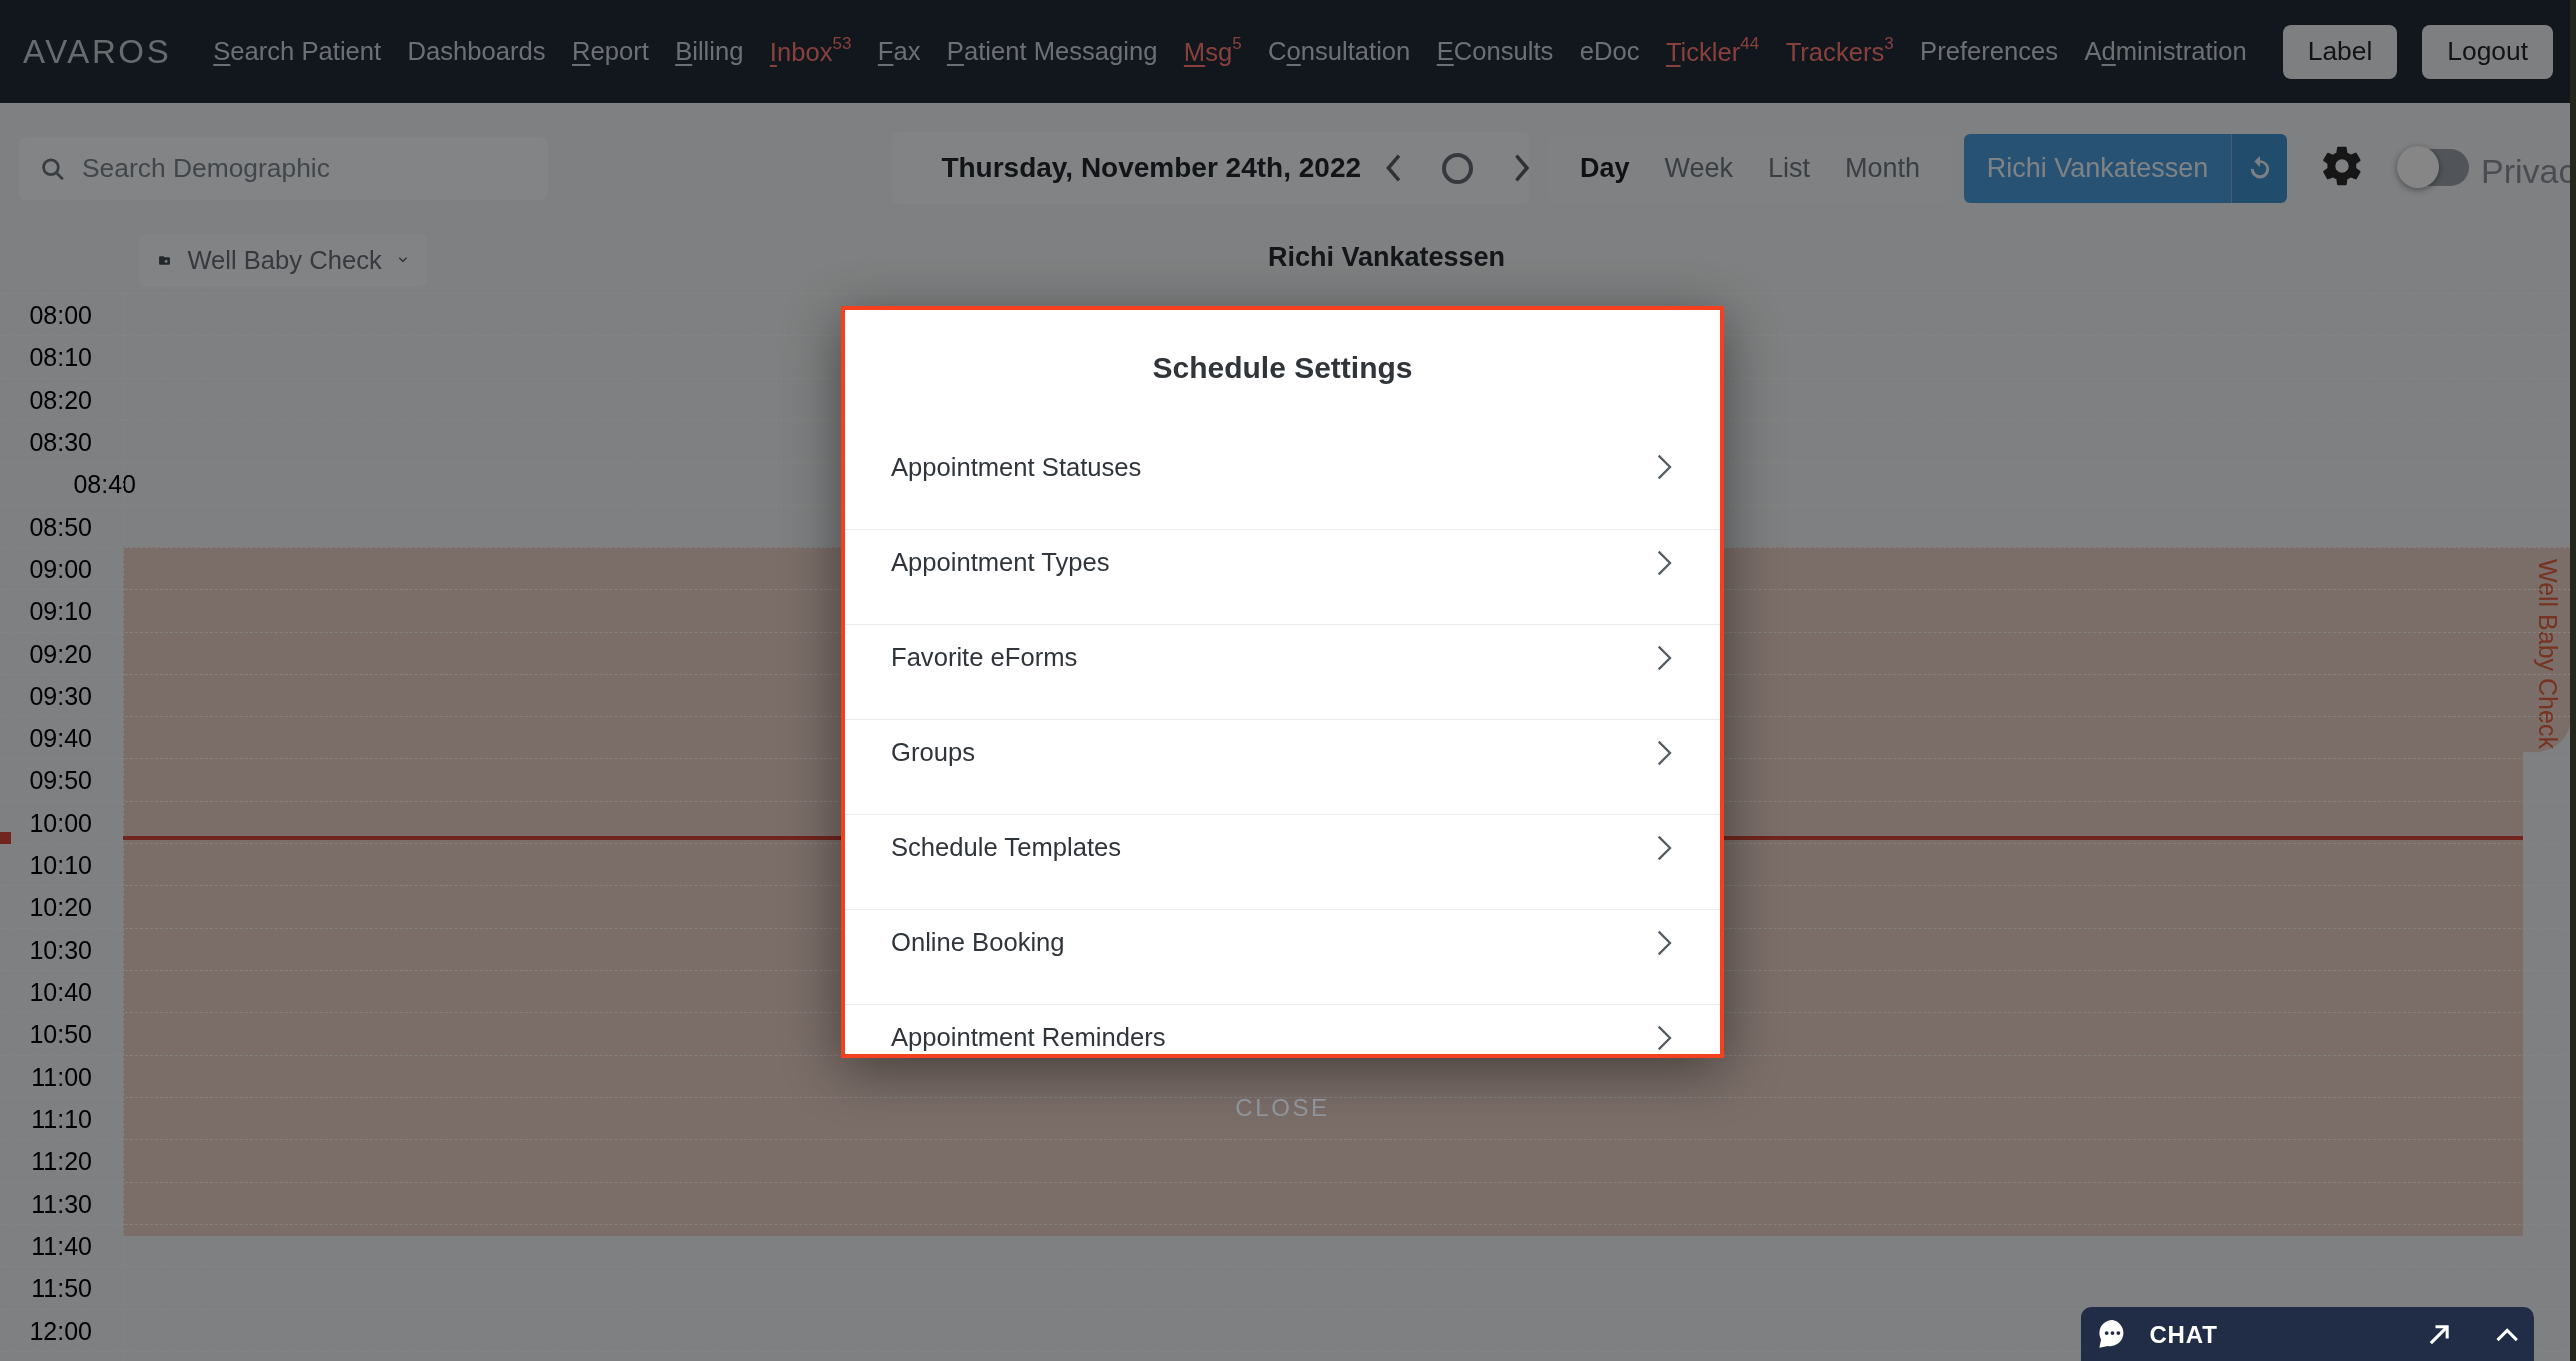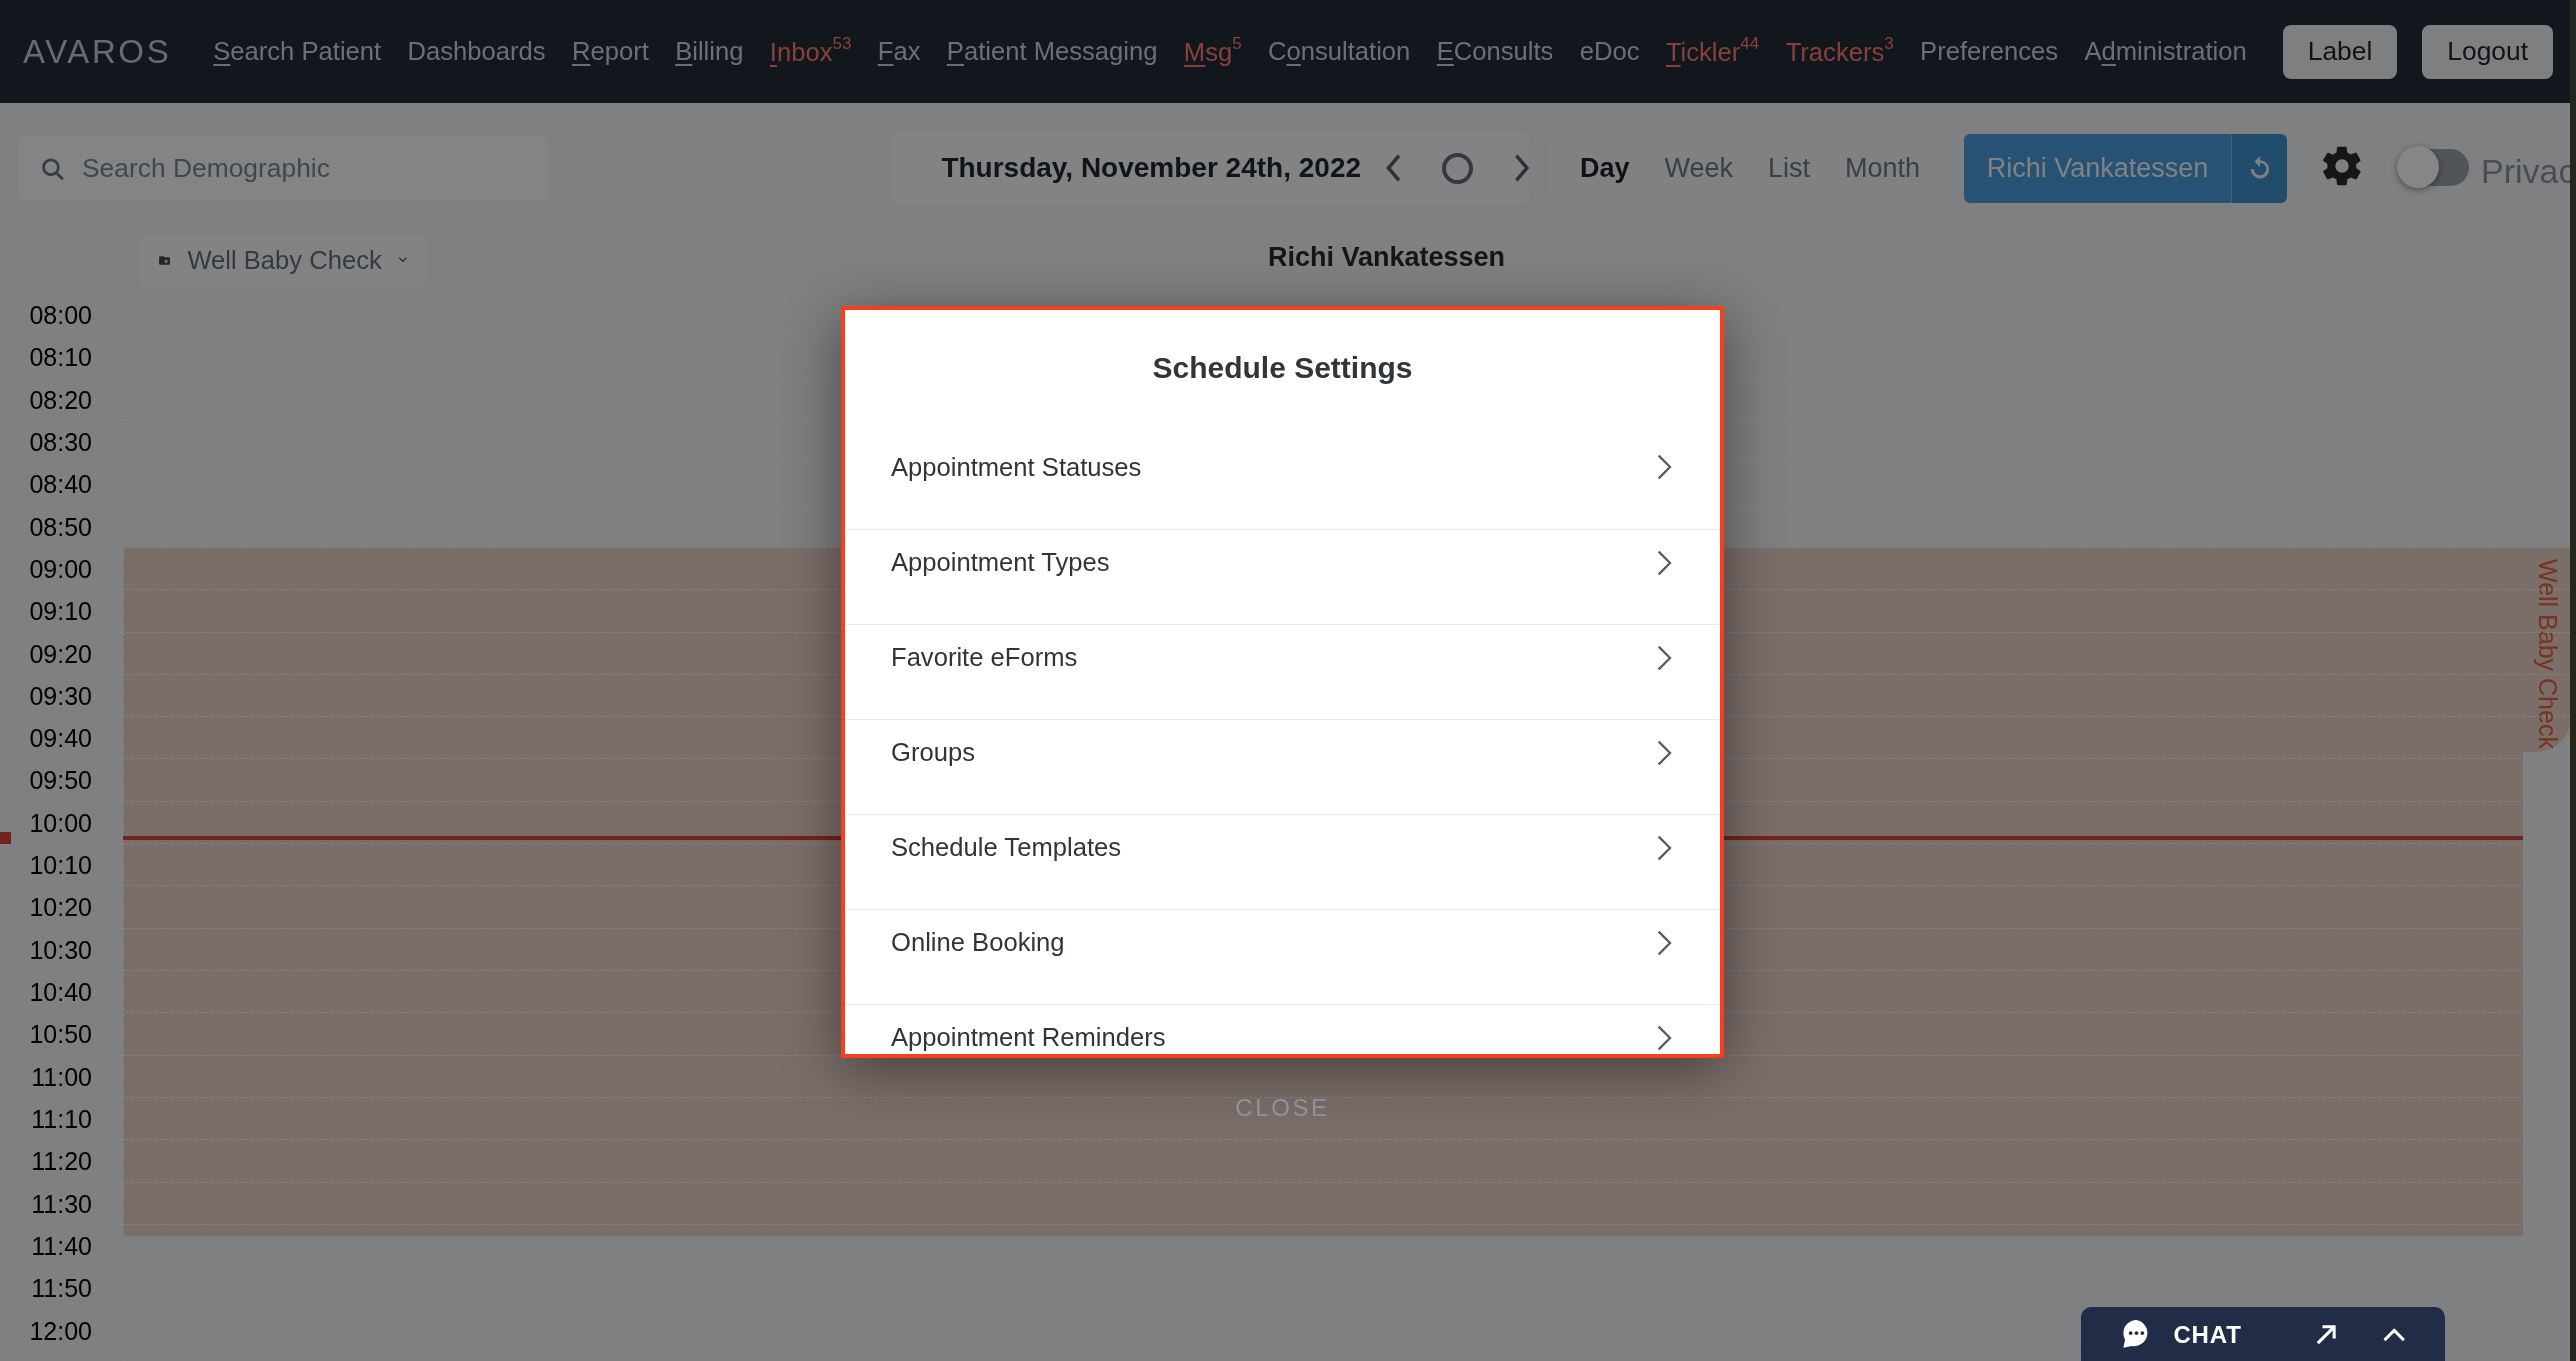--- a/index.html
+++ b/index.html
@@ -86,23 +86,23 @@
   .modal-title{margin-top:41px;text-align:center;font-size:30px;font-weight:600;color:#30353a;}
   .modal-list{margin-top:49px;list-style:none;padding:0;}
   .modal-item{height:66px;display:flex;align-items:center;padding:0 46px;font-size:25.6px;
           font-weight:500;color:#2f353b;cursor:pointer;box-sizing:border-box;}
   .modal-item + .modal-item{border-top:0.9px solid #e9ebed;margin-top:29px;}
   .modal-item svg{margin-left:auto;}
   .close-btn{display:block;margin:23px auto 0;background:none;border:none;font-size:24px;
           letter-spacing:2.6px;color:#8f949a;font-weight:500;font-family:inherit;cursor:pointer;}
 
   
-  #chat{position:absolute;left:2081px;top:1307px;width:364px;height:55px;
+  #chat{position:absolute;left:2081px;top:1307px;width:453px;height:55px;
           background:var(--chat_bg,#212c47);border-radius:10.6px 10.6px 0 0;z-index:60;
-          display:flex;align-items:center;padding:0 38px;box-sizing:border-box;gap:19.4px;cursor:pointer;}
+          display:flex;align-items:center;padding:0 14px;box-sizing:border-box;gap:19.4px;cursor:pointer;}
   .chat-label{font-size:24px;font-weight:700;letter-spacing:0.9px;color:#ffffff;}
   .chat-actions{margin-left:auto;display:flex;align-items:center;gap:41px;}
 
   
   #desktop-edge{position:absolute;right:0;top:0;width:6.2px;height:100%;background:#23271c;z-index:70;}
 </style>
 </head>
 <body>
 
 <div id="screen">
@@ -216,21 +216,21 @@
         </div>
         <div class="row" style="top: 42px;">
           <span class="tlabel">08:10</span>
         </div>
         <div class="row" style="top: 85px;">
           <span class="tlabel">08:20</span>
         </div>
         <div class="row" style="top: 127px;">
           <span class="tlabel">08:30</span>
         </div>
-        <div class="row" style="top: 169px;">
+        <div class="row" style="top: 169px; padding-left: 44px;">
           <span class="tlabel">08:40</span>
         </div>
         <div class="row" style="top: 212px;">
           <span class="tlabel">08:50</span>
         </div>
         <div class="row" style="top: 254px;">
           <span class="tlabel">09:00</span>
         </div>
         <div class="row" style="top: 296px;">
           <span class="tlabel">09:10</span>

